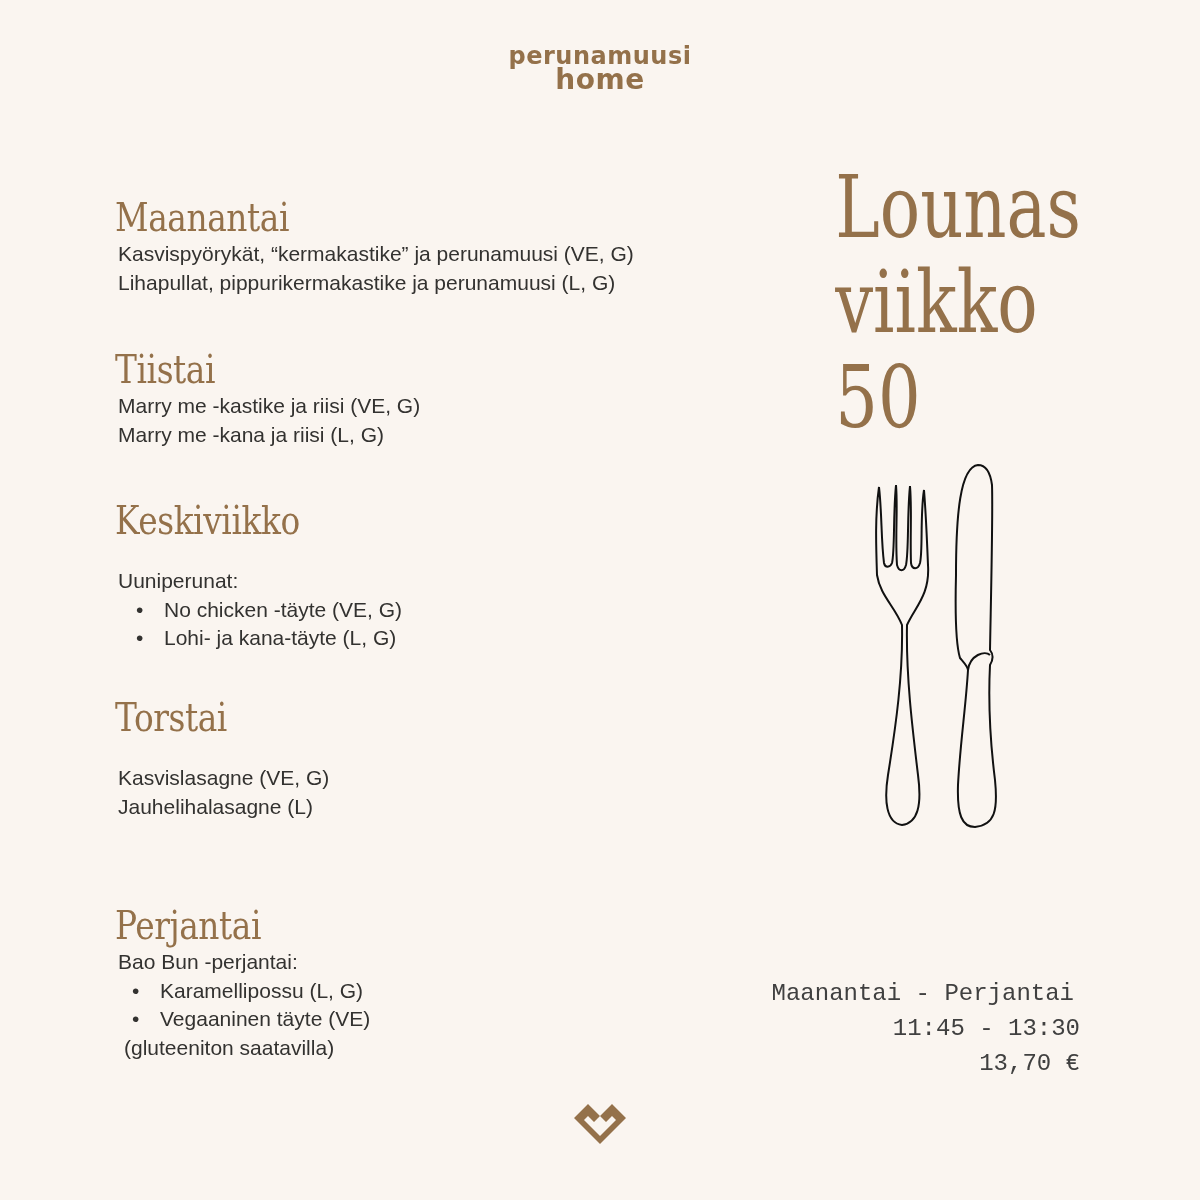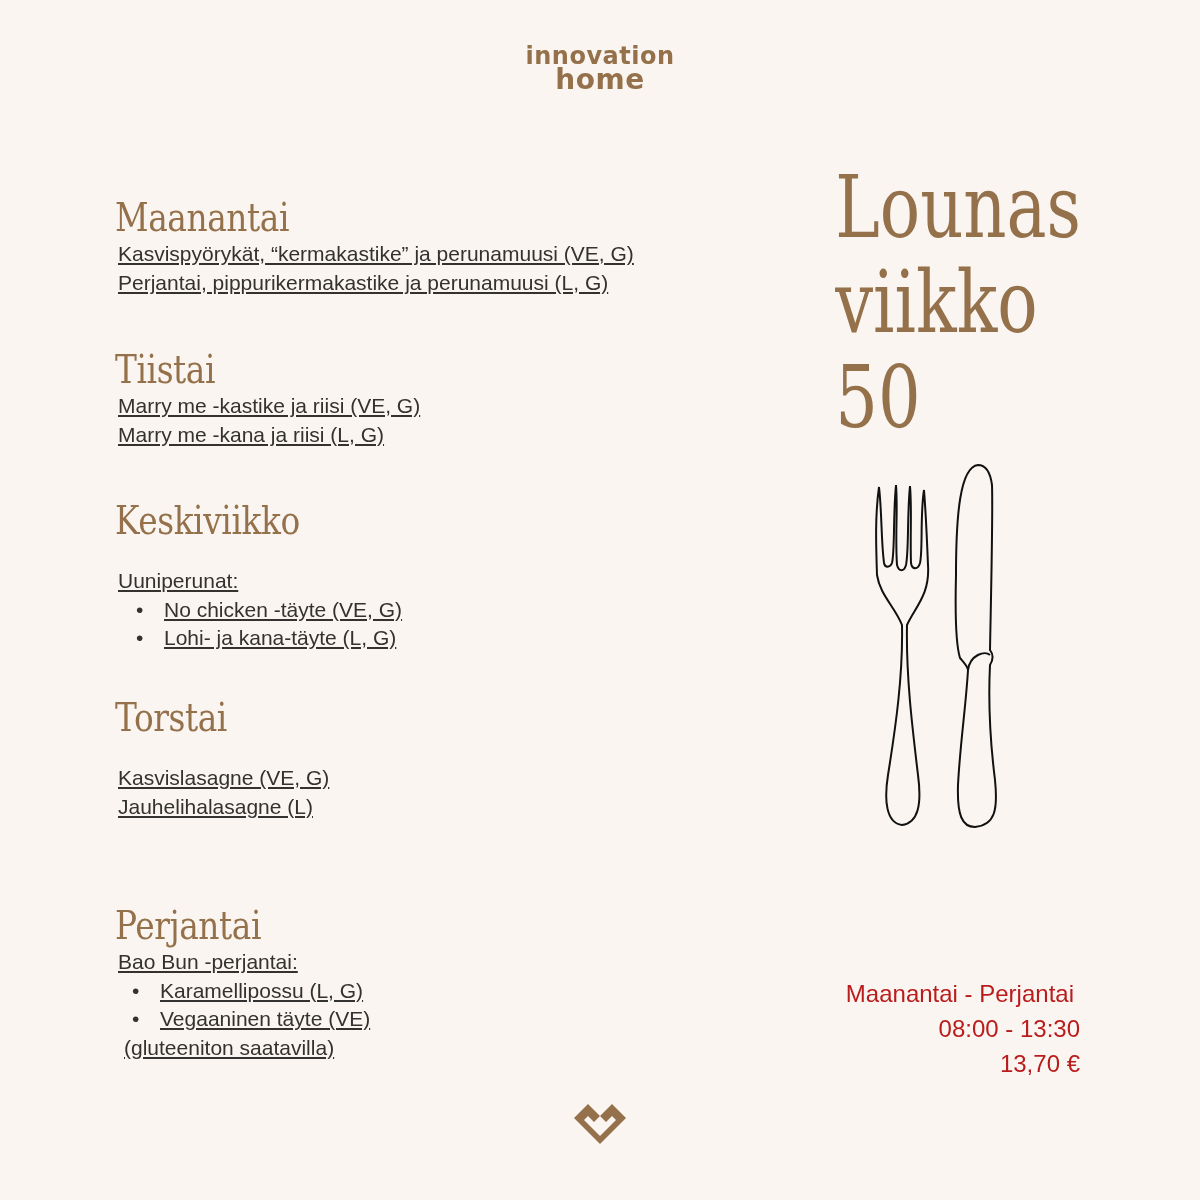--- a/index.html
+++ b/index.html
@@ -3,42 +3,42 @@
 <meta charset="utf-8">
 <style>
   html, body { margin:0; padding:0; }
   body { width:1200px; height:1200px; background:#faf5f0; position:relative; overflow:hidden; font-family:"DejaVu Sans","Liberation Sans",sans-serif; }
   .logo { position:absolute; left:0; width:1200px; top:44px; text-align:center; color:#94714a; font-family:"DejaVu Sans",sans-serif; font-weight:bold; line-height:24px; letter-spacing:0.5px; }
   .logo .l1 { font-size:24px; display:block; }
   .logo .l2 { font-size:28px; display:block; }
   .day { position:absolute; left:115px; }
   .day h2 { margin:0; font-family:"DejaVu Serif","Liberation Serif",serif; font-weight:normal; color:#94714a; font-size:40px; line-height:46px; transform:scaleX(0.82); transform-origin:left; letter-spacing:-0.5px; }
   .day .items { margin-left:3px; color:#333230; font-size:21px; line-height:28.5px; font-family:"Liberation Sans",sans-serif; }
-  .day .items div { white-space:nowrap;text-decoration:underline; }
+  .day .items div { white-space:nowrap; }
   .bullet { padding-left:18px; }
   .bullet::before { content:"•"; display:inline-block; width:28px; }
   .title { position:absolute; left:800px; top:160px; width:320px; text-align:left; font-family:"DejaVu Serif","Liberation Serif",serif; color:#94714a; font-size:86px; line-height:95px; }
   .title span { display:block; transform:scaleX(0.78); }
-  .hours { position:absolute; right:120px; top:976px; text-align:right; color:#b91c1c; font-size:24px; line-height:35px; font-family:Liberation Sans, sans-serif; }
+  .hours { position:absolute; right:120px; top:976px; text-align:right; color:#404040; font-size:24px; line-height:35px; font-family:Liberation Mono, monospace; }
   .cutlery { position:absolute; left:860px; top:455px; }
   .mark { position:absolute; left:572px; top:1102px; }
 </style>
 </head>
 <body>
 
 <div class="logo">
-  <span class="l1">innovation</span>
+  <span class="l1">perunamuusi</span>
   <span class="l2">home</span>
 </div>
 
 <div class="day" style="top:194px">
   <h2>Maanantai</h2>
   <div class="items">
     <div>Kasvispyörykät, “kermakastike” ja perunamuusi (VE, G)</div>
-    <div>Perjantai, pippurikermakastike ja perunamuusi (L, G)</div>
+    <div>Lihapullat, pippurikermakastike ja perunamuusi (L, G)</div>
   </div>
 </div>
 
 <div class="day" style="top:346px">
   <h2>Tiistai</h2>
   <div class="items" style="">
     <div>Marry me -kastike ja riisi (VE, G)</div>
     <div>Marry me -kana ja riisi (L, G)</div>
   </div>
 </div>
@@ -78,19 +78,19 @@
 <svg class="cutlery" width="150" height="380" viewBox="0 0 150 380">
   <g fill="none" stroke="#111" stroke-width="2">
     <path d="M19 32 C15 60 16 90 17 120 C20 140 35 152 42 170 C43 220 36 270 28 320 C24 345 26 368 42 370 C58 368 62 350 58 320 C52 270 46 220 47 170 C55 152 70 140 68 110 C67 85 66 60 64 35 C60 60 63 95 60 108 C58 115 52 115 51 108 C50 80 52 55 50 31 C47 60 49 95 46 110 C44 117 39 117 37 110 C35 80 38 55 36 30 C33 60 35 95 32 108 C30 113 25 113 24 108 C21 85 22 58 19 32 Z"></path>
     <path d="M118 10 C100 12 96 60 96 120 C95 160 96 190 100 203 C106 210 108 212 108 215 C106 250 100 290 98 330 C97 360 102 372 115 372 C135 370 138 355 135 325 C130 285 128 250 130 210 C133 205 134 200 130 195 C131 140 133 60 132 30 C130 15 125 10 118 10 Z"></path>
     <path d="M108 215 C110 200 125 195 130 200"></path>
   </g>
 </svg>
 
 <div class="hours">
   <div style="margin-right:6px">Maanantai - Perjantai</div>
-  <div>08:00 - 13:30</div>
+  <div>11:45 - 13:30</div>
   <div>13,70 €</div>
 </div>
 
 <svg class="mark" width="56" height="46" viewBox="0 0 56 46">
   <path d="M2 16 L16 2 L28 14 L40 2 L54 16 L28 42 Z M16 14 L22 20 L28 14 L34 20 L40 14 L44 18 L28 34 L12 18 Z" fill="#94714a" fill-rule="evenodd"></path>
 </svg>
 
 </body></html>

